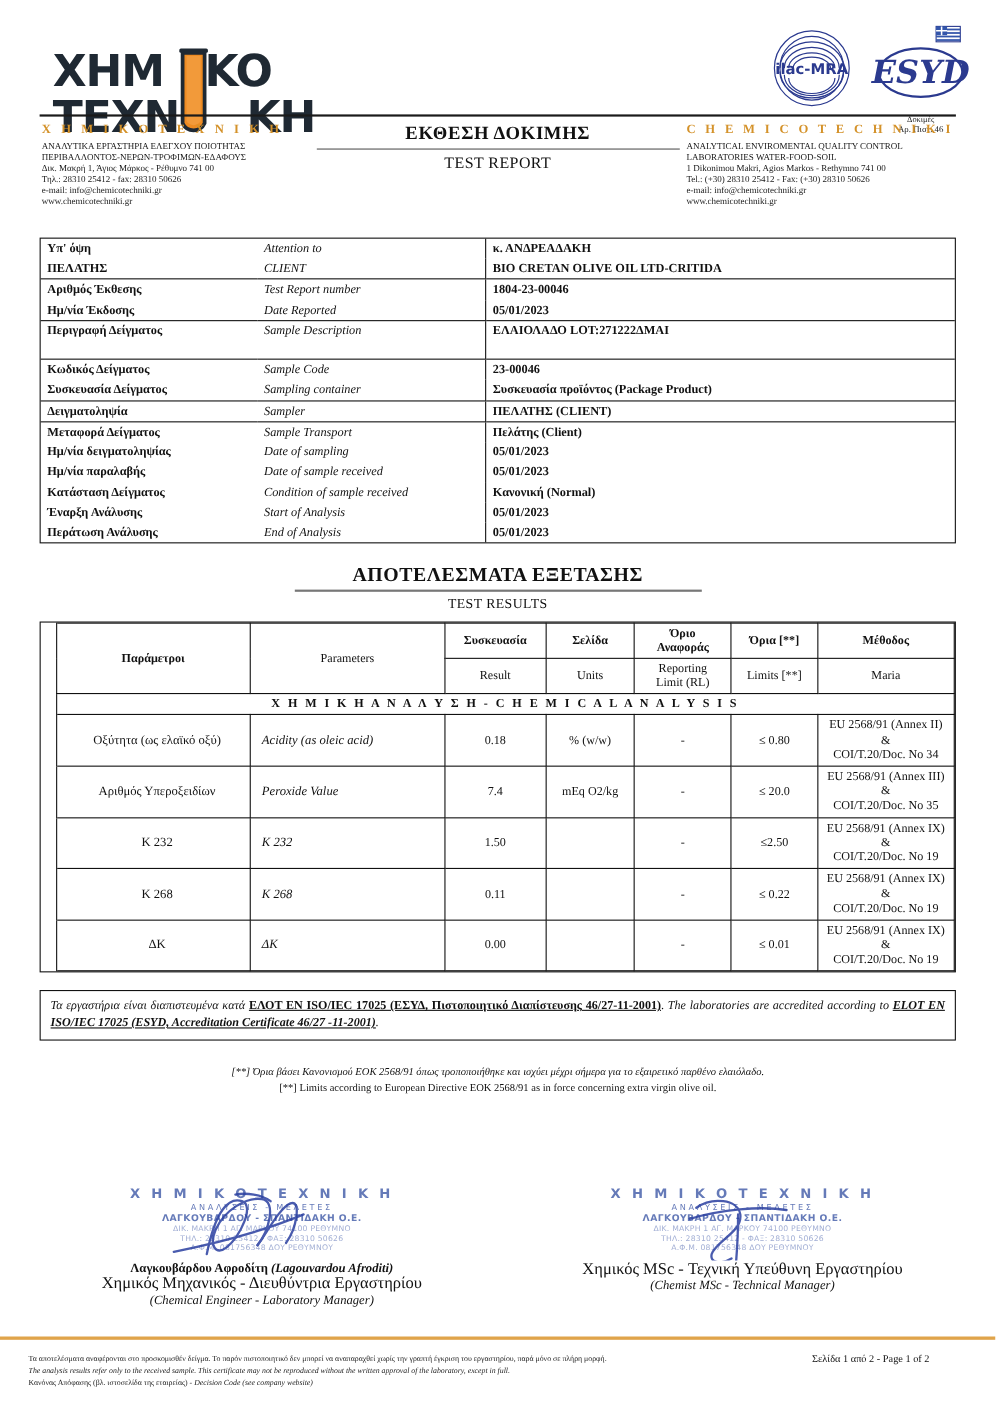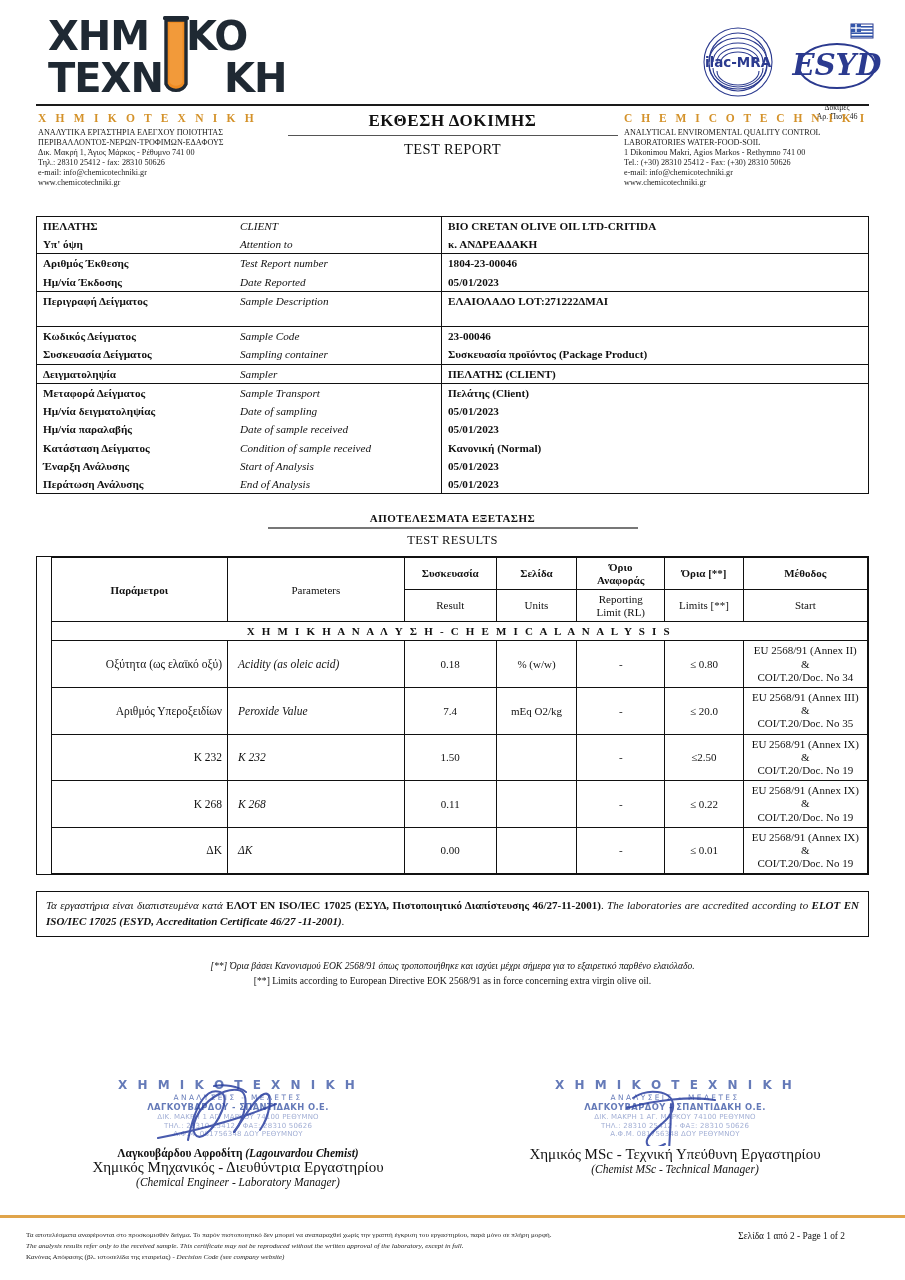--- a/index.html
+++ b/index.html
@@ -7,21 +7,21 @@
     width:905px;height:1280px;
     font-family:"Liberation Serif","DejaVu Serif",serif;
     color:#111;
     position:relative;
     overflow:hidden;
   }
   .page{position:relative;width:905px;height:1280px;box-sizing:border-box;}
 
   
   .hdr{position:relative;height:105px;}
-  .logo{position:absolute;left:44px;top:12px;width:290px;height:90px;}
+  .logo{position:absolute;left:44px;top:40px;width:290px;height:90px;}
   .logo svg{display:block;}
   .badges{position:absolute;right:22px;top:22px;display:flex;align-items:center;gap:16px;}
   .badge-ilac{width:74px;height:74px;}
   .badge-esyd{width:92px;height:80px;text-align:center;}
 
   .rule-top{position:absolute;left:36px;right:36px;top:104px;height:2px;background:#1a1a1a;}
 
   
   .addr-row{position:relative;height:105px;}
   .addr{position:absolute;top:6px;line-height:1.22;}
@@ -49,47 +49,47 @@
   table.info td.c1{width:185px;font-weight:bold;}
   table.info td.c2{width:195px;font-style:italic;}
   table.info td.c3{font-weight:bold;}
   .info-grp{border-bottom:1.4px solid #111;}
   .info-grp:last-child{border-bottom:none;}
   table.info td.c2{border-right:1.4px solid #111;}
   .pad-row td{height:14px;}
 
   
   .res-title{margin:18px auto 8px auto;width:370px;text-align:center;}
-  .res-title .gr{font-size:11px;font-weight:bold;letter-spacing:0.5px;padding-bottom:3px;}
+  .res-title .gr{font-size:18px;font-weight:bold;letter-spacing:0.5px;padding-bottom:3px;}
   .res-title .rl{height:1.6px;background:#777;margin-bottom:4px;}
   .res-title .en{font-size:12.5px;letter-spacing:0.4px;}
 
   
   .res-wrap{margin:0 36px;border:1.6px solid #111;}
   table.res{width:100%;border-collapse:collapse;table-layout:fixed;}
   table.res th,table.res td{border:1px solid #111;padding:3px 5px;font-size:11px;text-align:center;vertical-align:middle;}
-  table.res td.pname{text-align:right;padding-left:12px;font-size:11.5px;}
+  table.res td.pname{text-align:center;padding-left:12px;font-size:11.5px;}
   table.res td.pname-en{text-align:left;padding-left:10px;font-style:italic;font-size:11.5px;}
   .col-spacer{width:14px;border-top:none!important;border-bottom:none!important;border-left:none!important;}
   th.h-top{font-size:11px;font-weight:bold;line-height:1.15;}
   th.h-bot{font-size:11px;font-weight:normal;line-height:1.15;}
   th.h-param{font-size:12px;font-weight:bold;text-align:left;padding-left:12px;}
   th.h-param-en{font-size:11.5px;font-weight:normal;text-align:left;padding-left:10px;}
   .section-row td{
     font-size:12.5px;font-weight:bold;letter-spacing:2.2px;padding:3px 0;text-align:center;
   }
   td.method{font-size:10px;line-height:1.2;}
 
   
   .accred{
     margin:16px 36px 0 36px;border:1.6px solid #111;padding:6px 9px;
     font-size:11px;line-height:1.45;text-align:justify;
   }
   .accred .gr-i{font-style:italic;}
-  .accred b{font-weight:bold;}
+  .accred b{font-weight:bold;text-decoration:underline;}
   .accred .en{font-style:italic;}
 
   
   .footnotes{margin:22px 36px 0 36px;text-align:center;font-size:9.6px;line-height:1.55;}
   .footnotes .fn1{font-style:italic;}
   .footnotes .fn2{font-style:normal;}
 
   
   .sigs{position:absolute;left:0;right:0;top:1078px;height:125px;}
   .sig{position:absolute;width:400px;text-align:center;}
@@ -205,28 +205,28 @@
       <div class="l">Tel.: (+30) 28310 25412  -  Fax: (+30) 28310 50626</div>
       <div class="l">e-mail: info@chemicotechniki.gr</div>
       <div class="l">www.chemicotechniki.gr</div>
     </div>
   </div>
 
   <div class="info-wrap">
     <table class="info">
       <tbody class="info-grp">
         <tr>
+            <td class="c1">Υπ' όψη</td>
+            <td class="c2">Attention to</td>
+            <td class="c3">κ. ΑΝΔΡΕΑΔΑΚΗ</td>
+          </tr>
+        <tr>
             <td class="c1">ΠΕΛΑΤΗΣ</td>
             <td class="c2">CLIENT</td>
             <td class="c3">BIO CRETAN OLIVE OIL LTD-CRITIDA</td>
-          </tr>
-        <tr>
-            <td class="c1">Υπ' όψη</td>
-            <td class="c2">Attention to</td>
-            <td class="c3">κ. ΑΝΔΡΕΑΔΑΚΗ</td>
           </tr>
       </tbody>
       <tbody class="info-grp">
         <tr>
             <td class="c1">Αριθμός Έκθεσης</td>
             <td class="c2">Test Report number</td>
             <td class="c3">1804-23-00046</td>
           </tr>
         <tr>
             <td class="c1">Ημ/νία Έκδοσης</td>
@@ -334,21 +334,21 @@
         </tr>
         <tr>
           <th class="col-spacer"></th>
           <th class="h-bot">Result</th>
           <th class="h-bot">Units</th>
           <th class="h-bot">
             <div>Reporting</div>
             <div>Limit (RL)</div>
           </th>
           <th class="h-bot">Limits [**]</th>
-          <th class="h-bot">Start</th>
+          <th class="h-bot">Maria</th>
         </tr>
       </thead>
       <tbody>
         <tr class="section-row">
           <td class="col-spacer"></td>
           <td colspan="7">Χ Η Μ Ι Κ Η   Α Ν Α Λ Υ Σ Η - C H E M I C A L   A N A L Y S I S</td>
         </tr>
 
         <tr>
           <td class="col-spacer"></td>
@@ -448,21 +448,21 @@
           <g fill="none" stroke="#2a3fa0" stroke-width="2.1" stroke-linecap="round" opacity="0.85">
             <path d="M150 58 C158 18 170 6 182 10 C194 14 180 42 168 52 C158 60 152 50 158 36 C166 18 186 6 200 8 C214 10 206 38 196 50"></path>
             <path d="M196 50 C204 40 216 16 226 12 C236 8 232 34 222 48"></path>
             <path d="M120 56 C150 50 200 38 238 22"></path>
             <path d="M176 4 C186 2 200 4 208 10"></path>
           </g>
         </svg>
       </div>
       <div class="sig-name">
         <span>Λαγκουβάρδου Αφροδίτη</span>
-        <i>(Lagouvardou Chemist)</i>
+        <i>(Lagouvardou Afroditi)</i>
       </div>
       <div class="sig-role">Χημικός Μηχανικός - Διευθύντρια Εργαστηρίου</div>
       <div class="sig-role-en">(Chemical Engineer - Laboratory Manager)</div>
     </div>
 
     <div class="sig r">
       <div class="stamp">
         <div class="stamp-txt">
           <div class="s1">Χ Η Μ Ι Κ Ο Τ Ε Χ Ν Ι Κ Η</div>
           <div class="s2">ΑΝΑΛΥΣΕΙΣ - ΜΕΛΕΤΕΣ</div>

